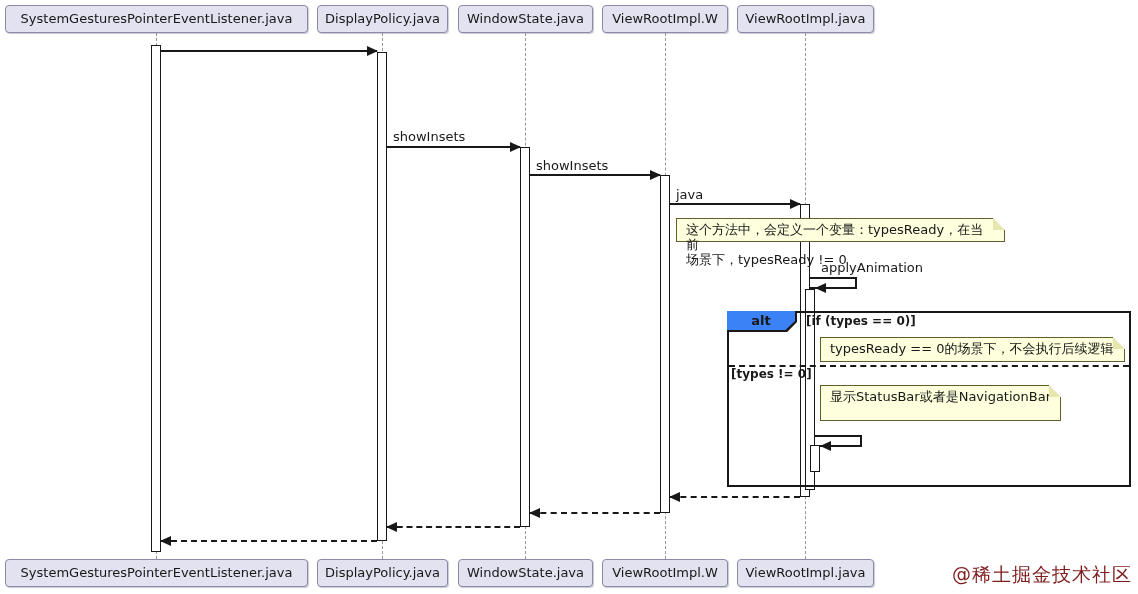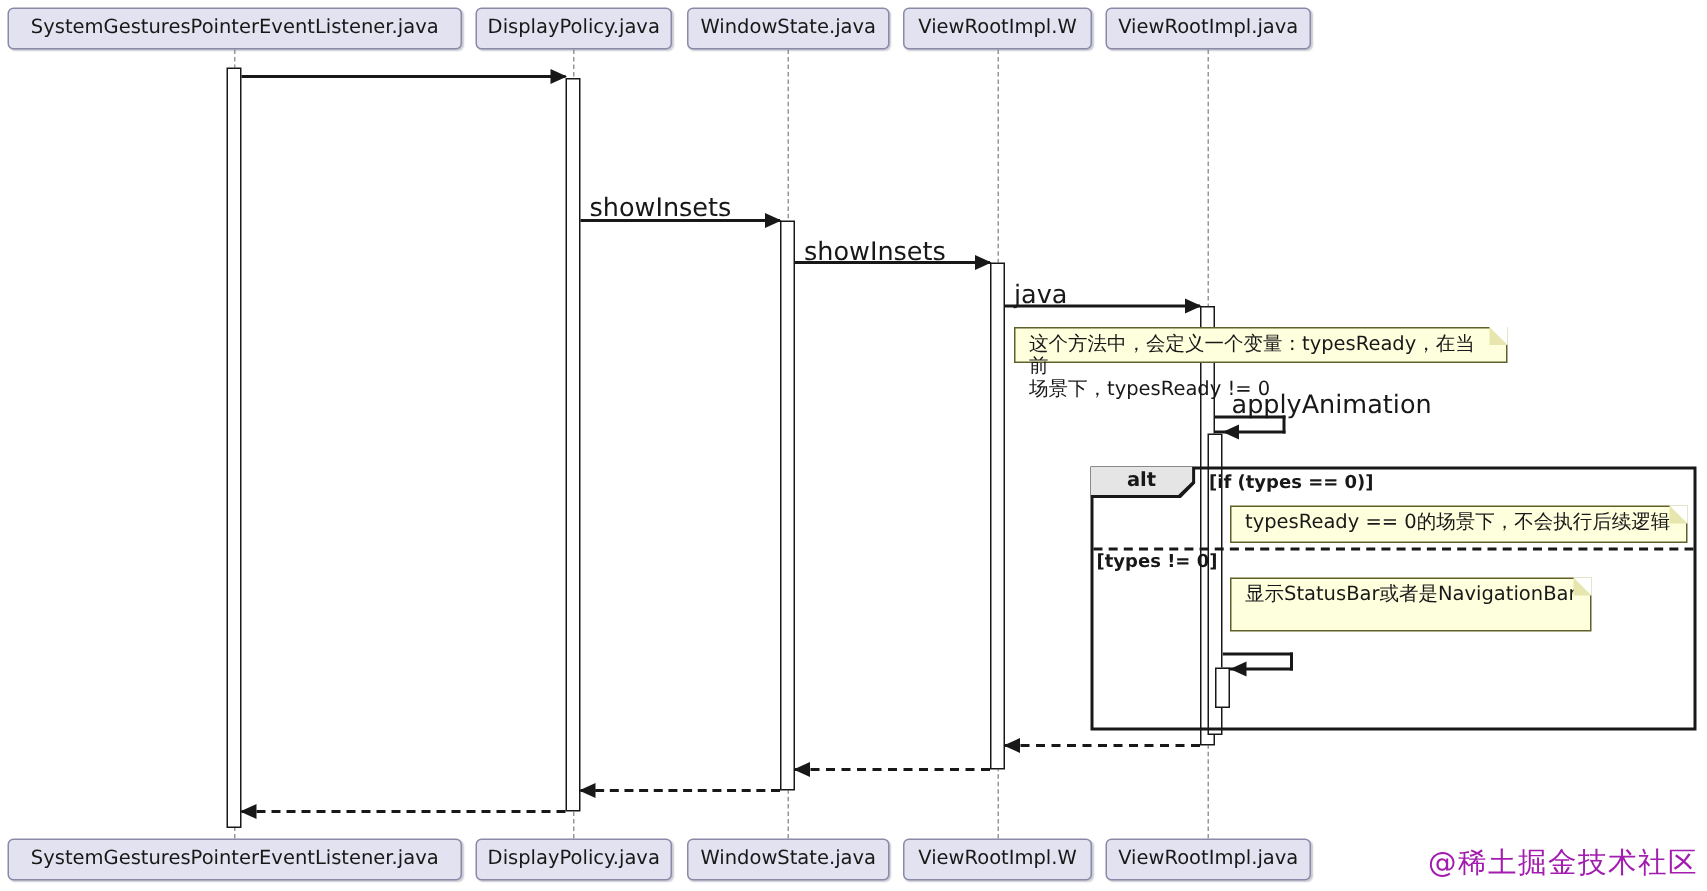--- a/index.html
+++ b/index.html
@@ -22,39 +22,39 @@
     border-top:5px solid transparent; border-bottom:5px solid transparent; border-left:11px solid #181818;
   }
   .ret { position:absolute; height:0; border-top:2px dashed #181818; z-index:4; }
   .ret::before {
     content:""; position:absolute; left:-1px; top:-6px; width:0; height:0;
     border-top:5px solid transparent; border-bottom:5px solid transparent; border-right:11px solid #181818;
   }
   .self { position:absolute; border:2px solid #181818; border-left:none; background:transparent; z-index:2; }
   .head-left { position:absolute; width:0; height:0; z-index:4;
     border-top:5px solid transparent; border-bottom:5px solid transparent; border-right:11px solid #181818; }
-  .mlabel { position:absolute; font-size:17px; white-space:nowrap; z-index:6; }
+  .mlabel { position:absolute; font-size:13px; white-space:nowrap; z-index:6; }
   .note {
     position:absolute; background:#FEFFDD; border:1px solid #60602c;
     font-size:13px; line-height:15px; padding:3px 9px; white-space:pre-line; z-index:7;
   }
   .note::before {
     content:""; position:absolute; top:-1px; right:-1px; width:0; height:0;
     border-style:solid; border-width:0 12px 12px 0;
     border-color:#ffffff #ffffff #e6e6ae #60602c;
   }
   .frame { position:absolute; border:2px solid #181818; background:transparent; z-index:5; }
   .alt-tab-outer { position:absolute; background:#181818; z-index:6;
     clip-path:polygon(0 0,100% 0,100% 52%,86% 100%,0 100%); }
-  .alt-tab-inner { position:absolute; background:#e5e5e5; z-index:7;
+  .alt-tab-inner { position:absolute; background:#3b82f6; z-index:7;
     clip-path:polygon(0 0,100% 0,100% 52%,86% 100%,0 100%);
     font-size:13px; font-weight:bold; text-align:center; line-height:19px; }
   .guard { position:absolute; font-size:12px; font-weight:bold; white-space:nowrap; z-index:6; }
   .divider { position:absolute; height:0; border-top:2px dashed #181818; z-index:5; }
-  .watermark { position:absolute; font-size:19px; color:#a21caf; letter-spacing:1px; white-space:nowrap; z-index:8; }
+  .watermark { position:absolute; font-size:19px; color:#7f1d1d; letter-spacing:1px; white-space:nowrap; z-index:8; }
 </style>
 </head>
 <body>
 
 <div class="stage">
 
   <div class="lifeline" style="left:156px;"></div>
   <div class="lifeline" style="left:382px;"></div>
   <div class="lifeline" style="left:525px;"></div>
   <div class="lifeline" style="left:665px;"></div>

